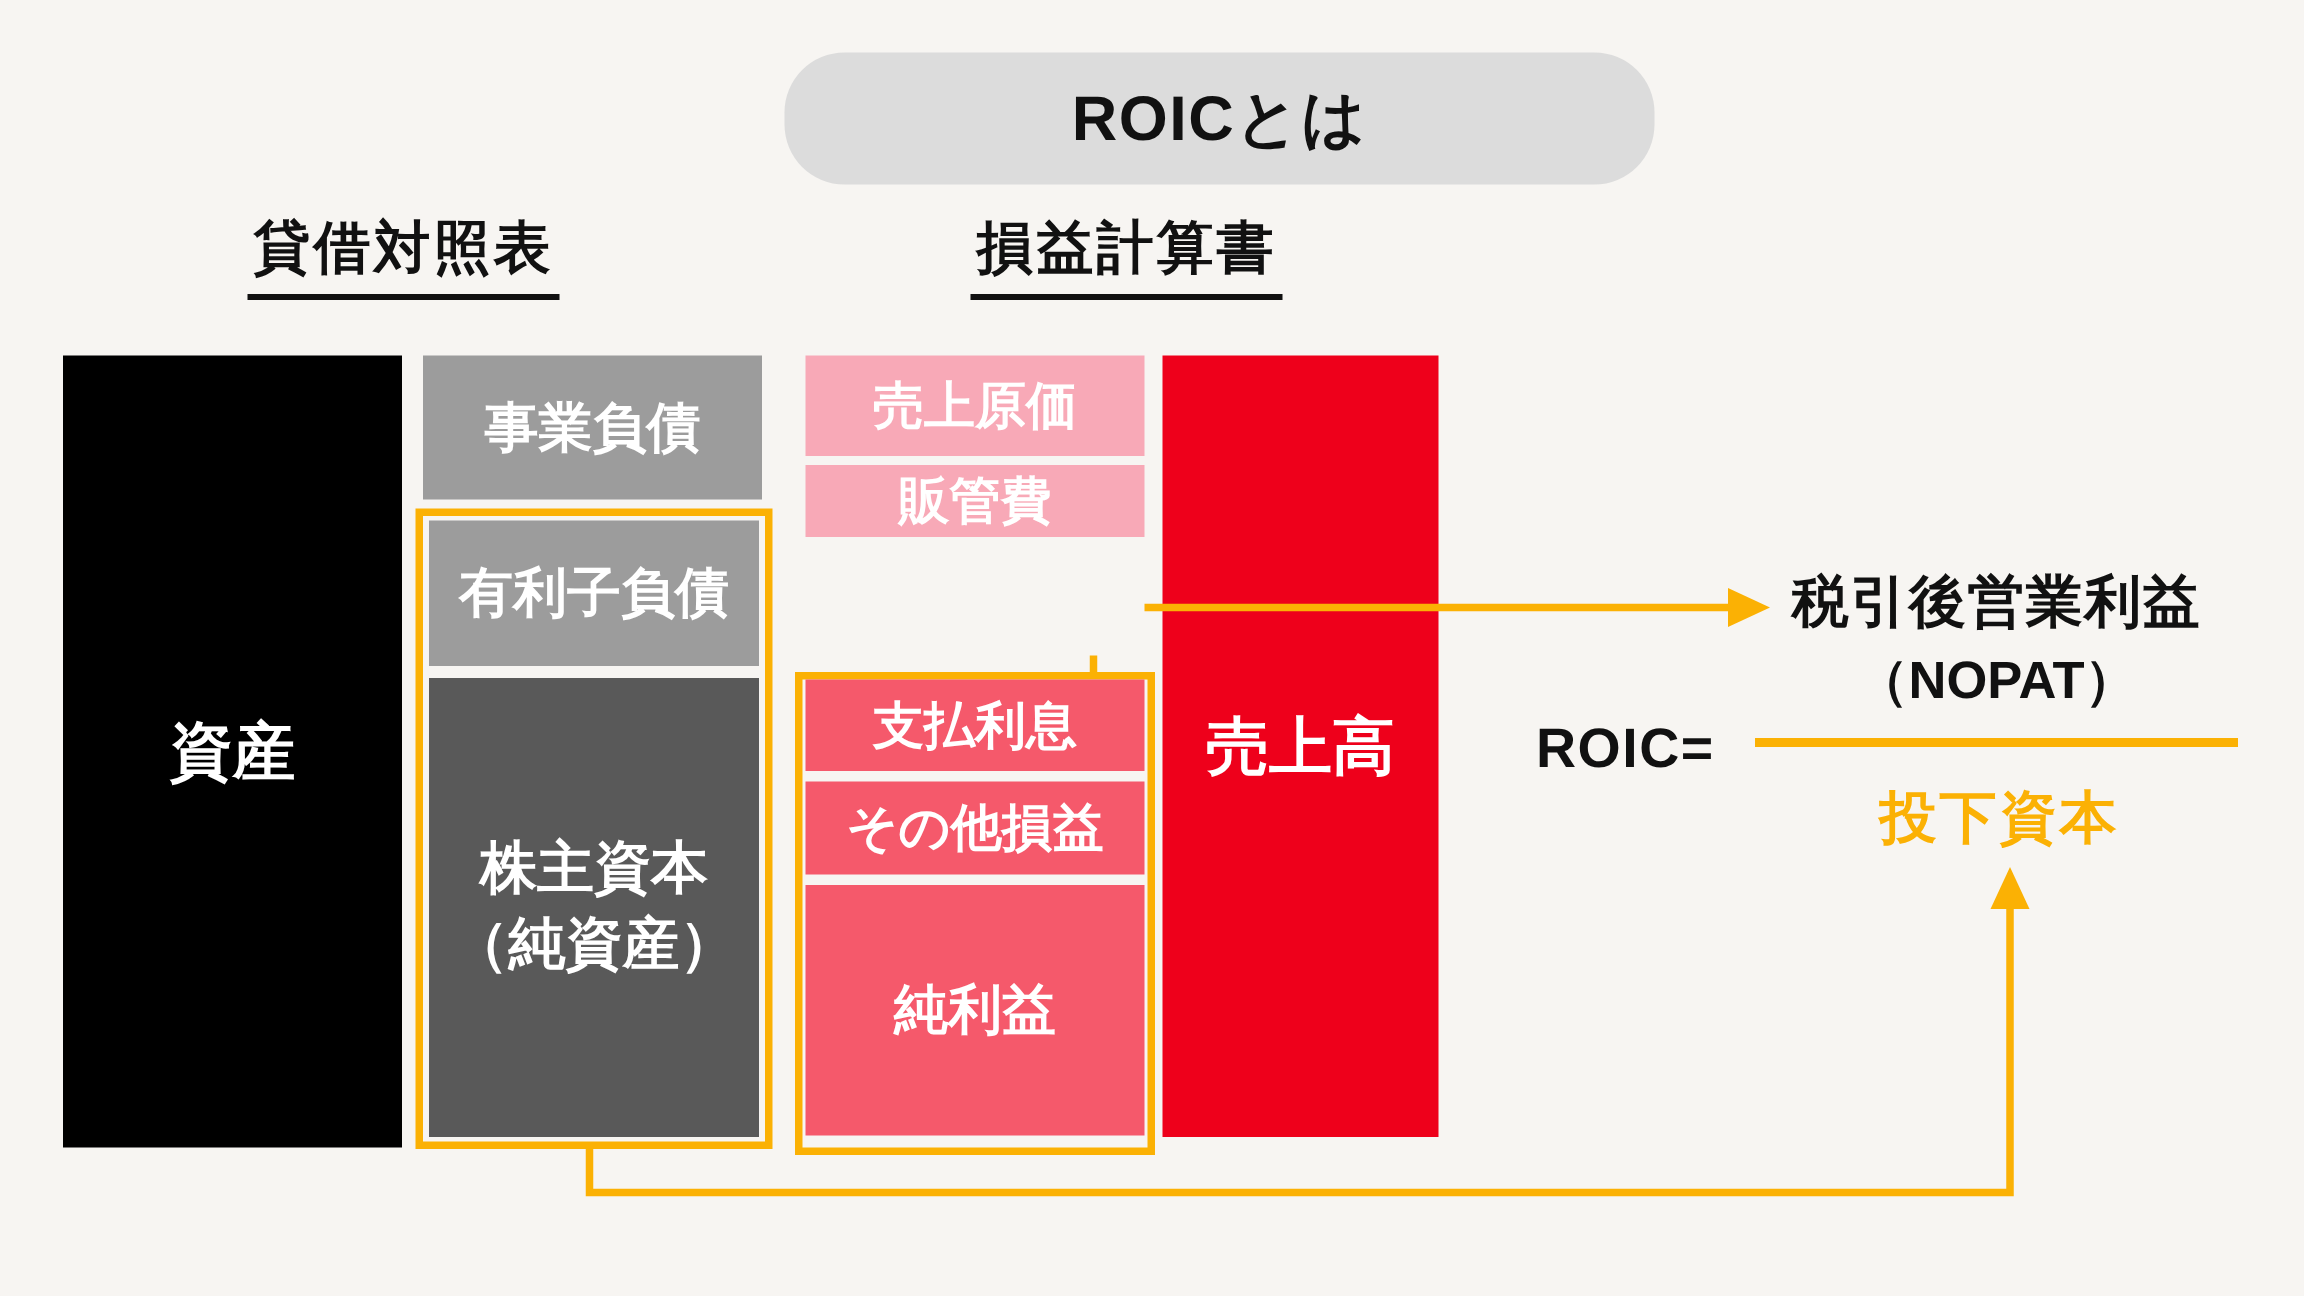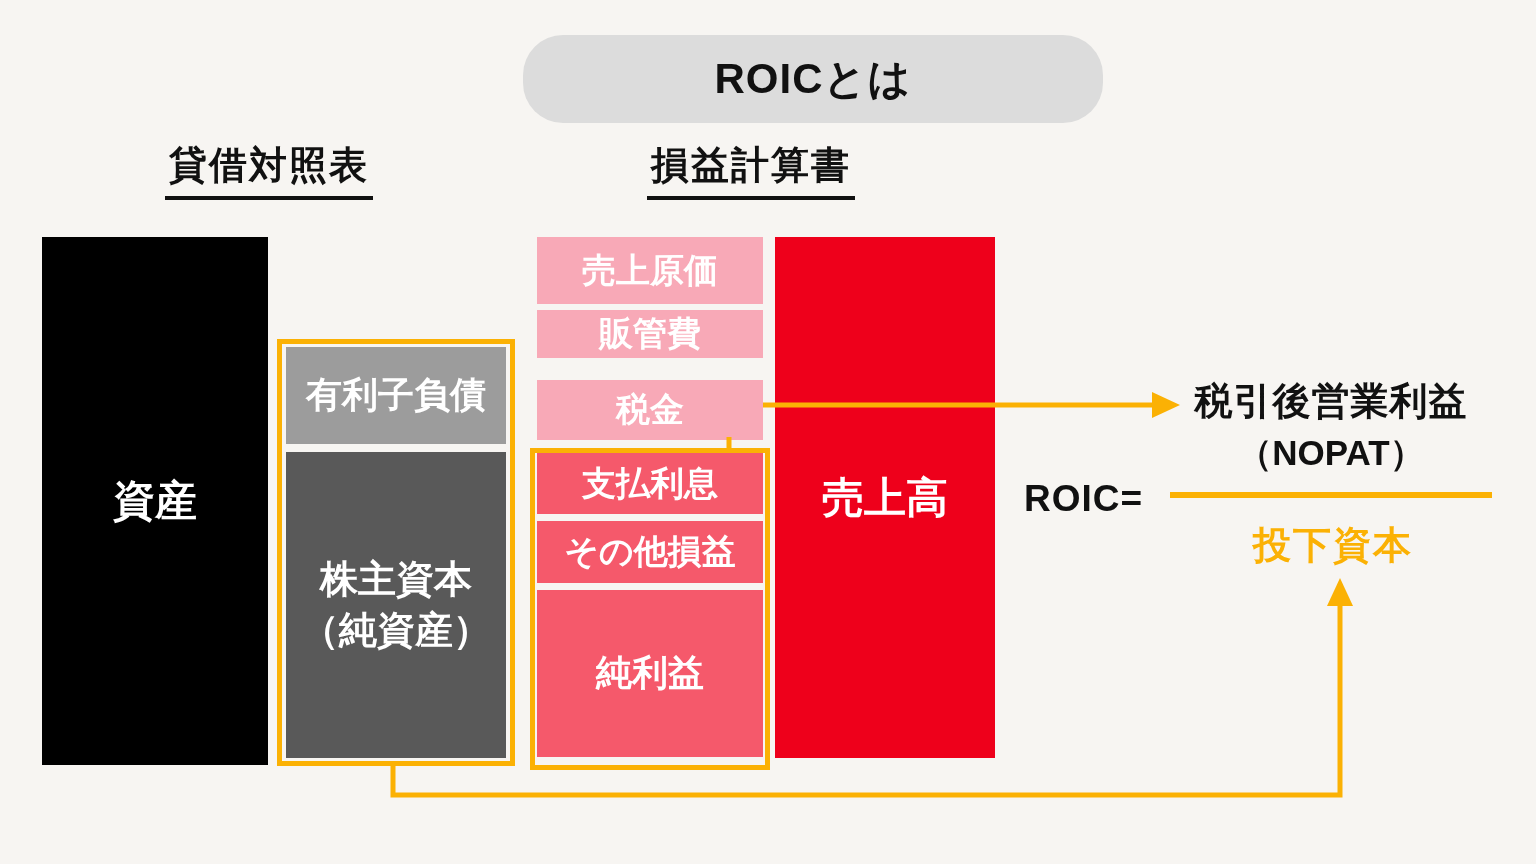--- a/index.html
+++ b/index.html
@@ -40,21 +40,21 @@
   .box-asset        {left:42px; top:237px;width:226px;height:528px;background:#000;font-size:42px;}
   .box-bizdebt      {left:282px;top:237px;width:226px;height:96px; background:var(--gray-mid); font-size:36px;}
   .box-intdebt      {left:286px;top:347px;width:220px;height:97px; background:var(--gray-mid); font-size:36px;}
   .box-equity       {left:286px;top:452px;width:220px;height:306px;background:var(--gray-dark);font-size:38px;line-height:1.35;}
   .box-cogs         {left:537px;top:237px;width:226px;height:67px; background:var(--pink); font-size:34px;}
   .box-sga          {left:537px;top:310px;width:226px;height:48px; background:var(--pink); font-size:34px;}
   .box-tax          {left:537px;top:380px;width:226px;height:60px; background:var(--pink); font-size:34px;}
   .box-intpaid      {left:537px;top:453px;width:226px;height:61px; background:var(--coral);font-size:34px;text-align:right;}
   .box-otherpl      {left:537px;top:521px;width:226px;height:62px; background:var(--coral);font-size:34px;}
   .box-netincome    {left:537px;top:590px;width:226px;height:167px;background:var(--coral);font-size:36px;}
-  .box-sales        {left:775px;top:237px;width:220px;height:521px;background:var(--red);  font-size:42px;}
+  .box-sales        {left:775px;top:237px;width:184px;height:521px;background:var(--red);  font-size:42px;}
 
   .outline{position:absolute;border:5px solid var(--accent-gold);background:transparent;}
   .outline-left{left:277px;top:339px;width:238px;height:427px;}
   .outline-mid {left:530px;top:448px;width:240px;height:322px;}
 
   .overlay{position:absolute;left:0;top:0;z-index:5;pointer-events:none;}
   .gold-line{fill:none;stroke:var(--accent-gold);stroke-width:5;}
   .gold-fill{fill:var(--accent-gold);stroke:none;}
 
   .roic-eq{position:absolute;left:1024px;top:478px;font-size:37px;letter-spacing:1px;}
@@ -78,39 +78,39 @@
   <div class="title-pill">
     <span>ROICとは</span>
   </div>
 
   <div class="col-header bs">貸借対照表</div>
   <div class="col-header is">損益計算書</div>
 
   <div class="box box-asset">
     <span>資産</span>
   </div>
+  <div class="box box-bizdebt">
+    <span>事業負債</span>
+  </div>
   <div class="outline outline-left"></div>
   <div class="box box-intdebt">
     <span>有利子負債</span>
   </div>
   <div class="box box-equity">
     <span>
       <span style="display:block">株主資本</span>
       <span style="display:block">（純資産）</span>
     </span>
   </div>
 
   <div class="box box-cogs">
     <span>売上原価</span>
   </div>
   <div class="box box-sga">
     <span>販管費</span>
-  </div>
-  <div class="box box-tax">
-    <span>税金</span>
   </div>
   <div class="outline outline-mid"></div>
   <div class="box box-intpaid">
     <span>支払利息</span>
   </div>
   <div class="box box-otherpl">
     <span>その他損益</span>
   </div>
   <div class="box box-netincome">
     <span>純利益</span>

